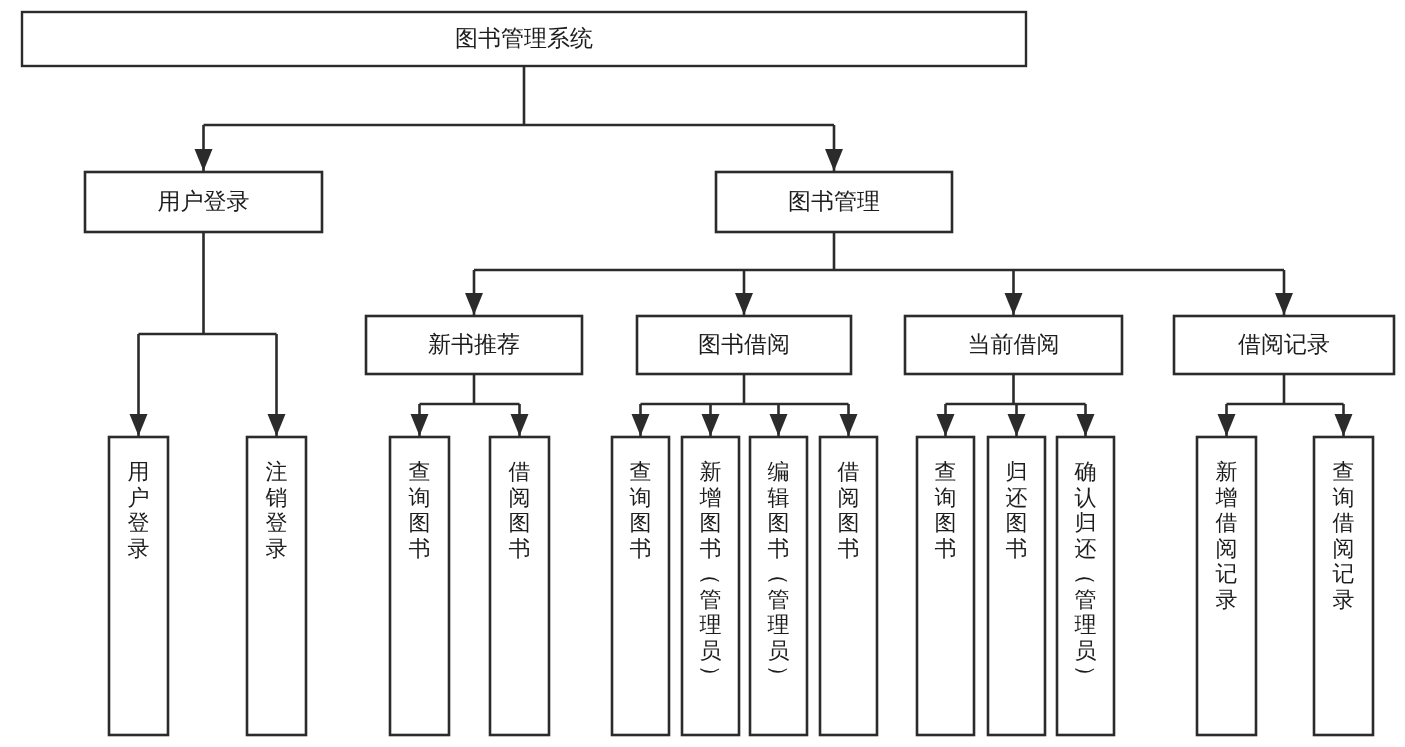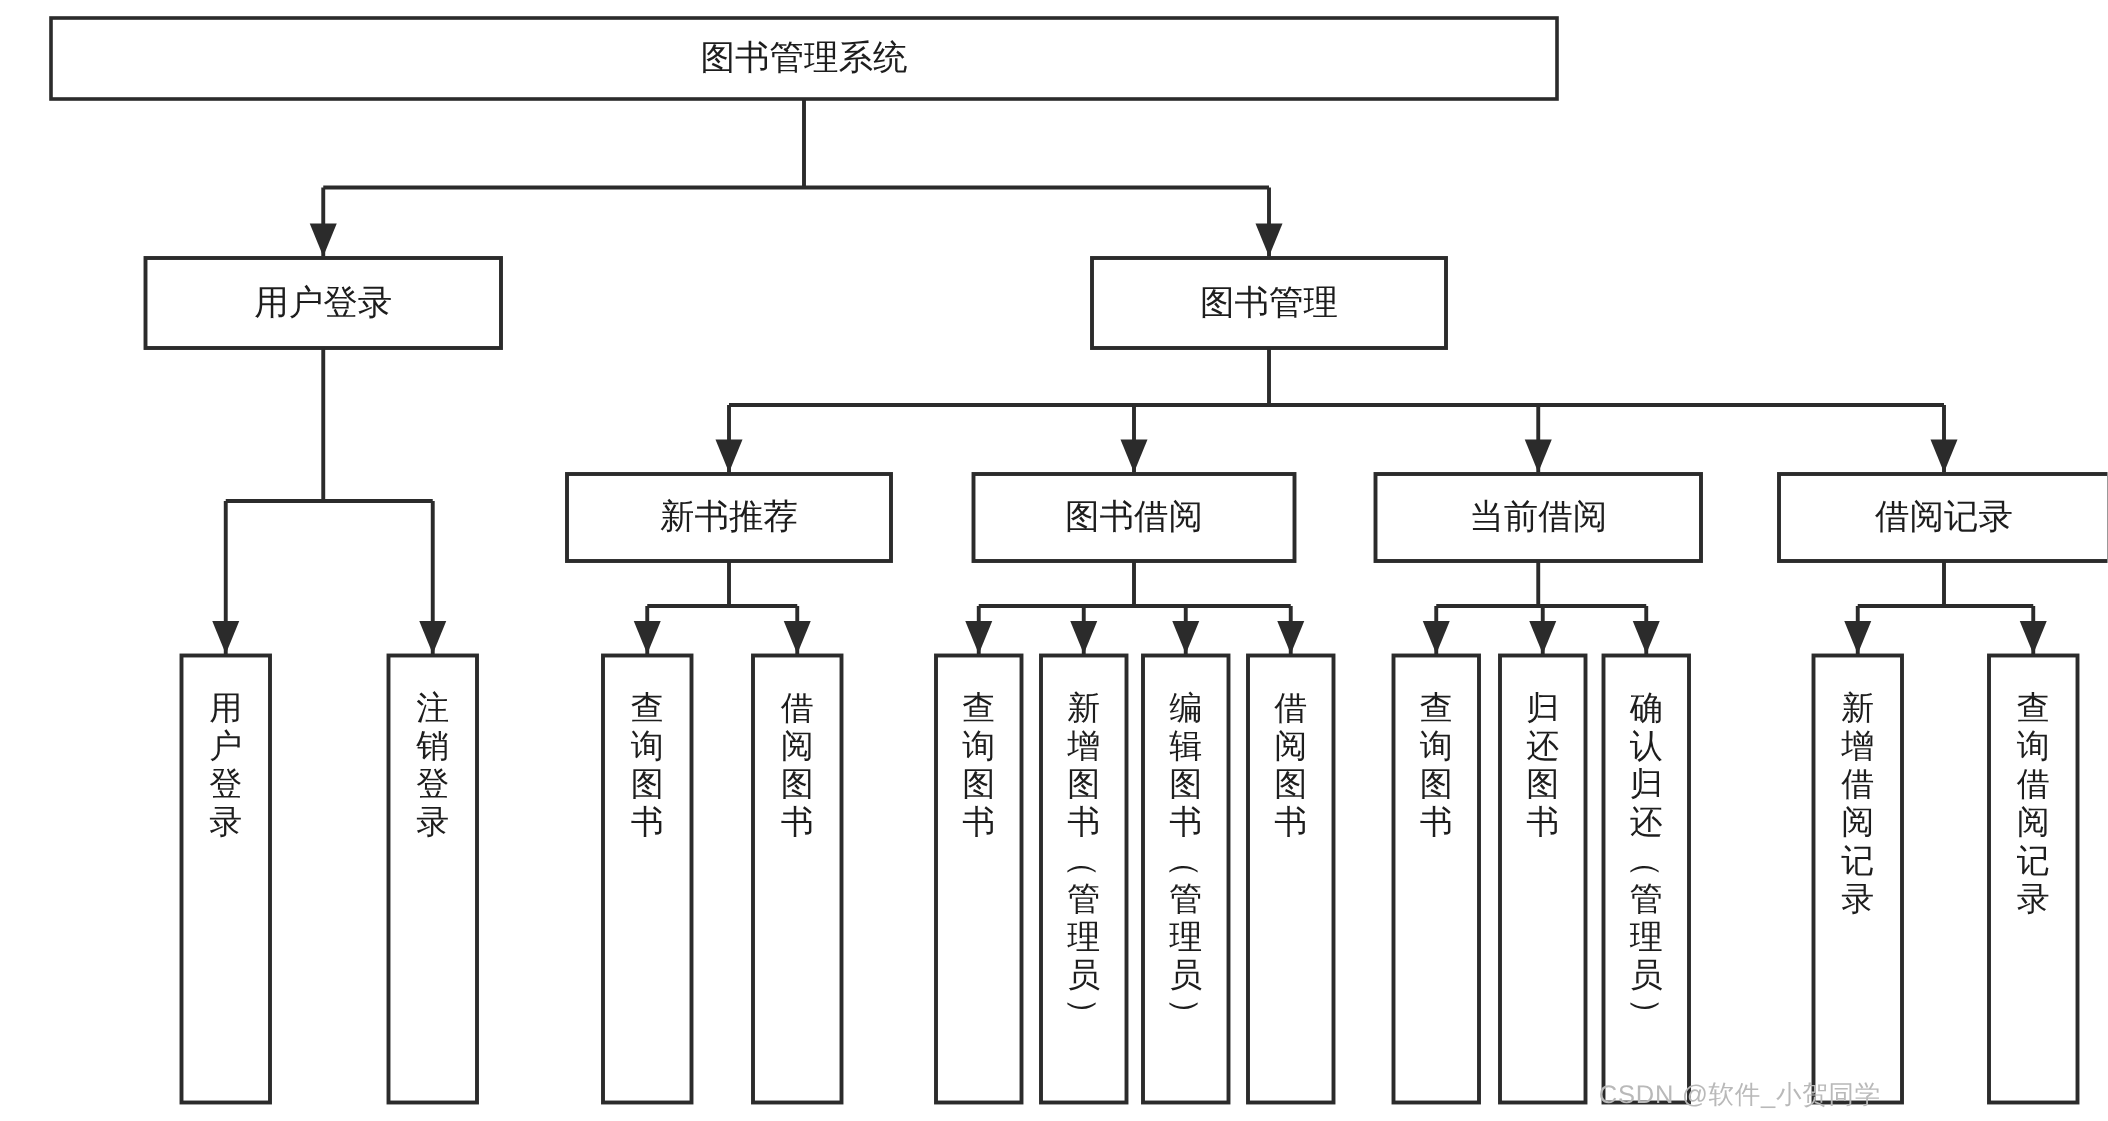--- a/index.html
+++ b/index.html
@@ -9,21 +9,21 @@
   }
   body {
     width: 1405px;
     height: 747px;
     font-family: "Liberation Sans", "DejaVu Sans", sans-serif;
     overflow: hidden;
     position: relative;
   }
   #diagram-root {
     position: absolute;
-    left: 16px;
+    left: 4px;
     top: 0;
     width: 1248px;
     height: 747px;
   }
   svg.flow {
     display: block;
     width: 1405px;
     height: 747px;
   }
   .node-box {
@@ -274,14 +274,13 @@
           <text x="1339.5" y="479" class="vlabel-char">查</text>
           <text x="1339.5" y="504.5" class="vlabel-char">询</text>
           <text x="1339.5" y="530" class="vlabel-char">借</text>
           <text x="1339.5" y="555.5" class="vlabel-char">阅</text>
           <text x="1339.5" y="581" class="vlabel-char">记</text>
           <text x="1339.5" y="606.5" class="vlabel-char">录</text>
           <title>查询借阅记录</title>
         </g>
       </g>
   </svg>
-  <div class="watermark">CSDN @软件_小贺同学</div>
 </div>
 
 </body></html>

